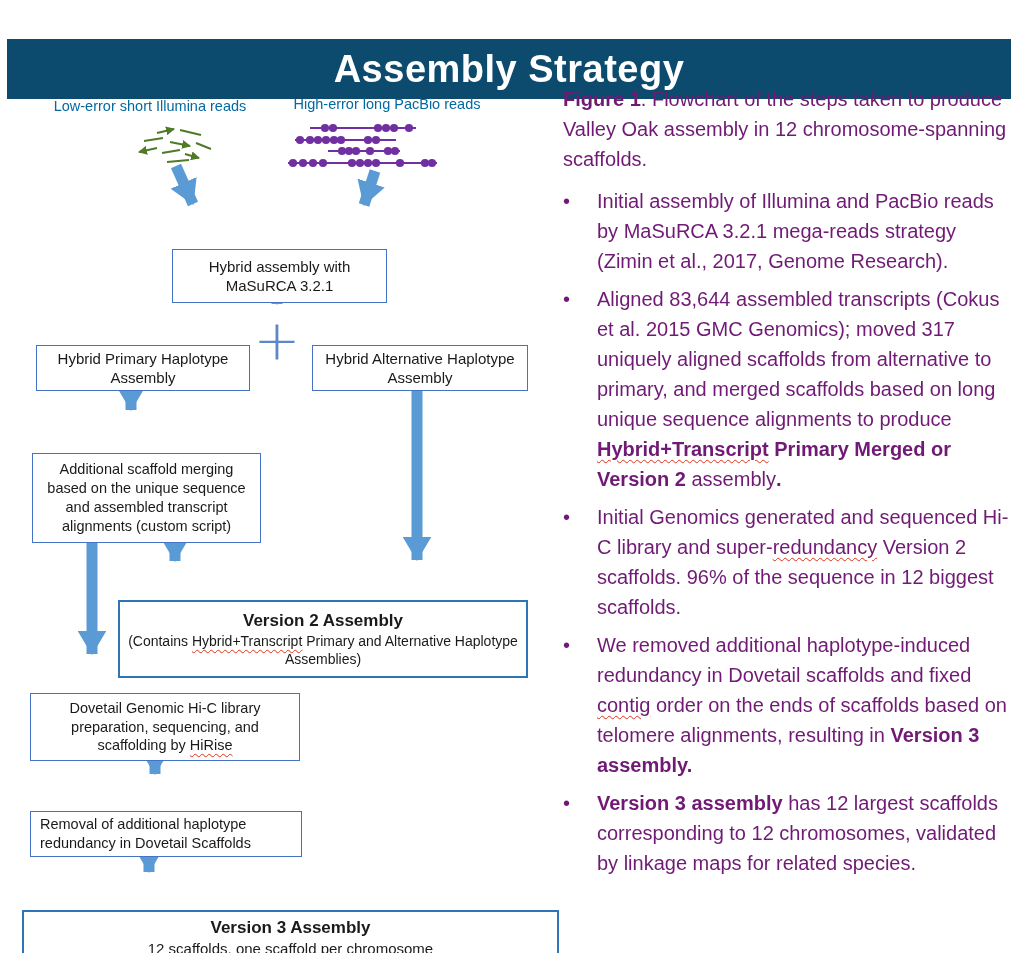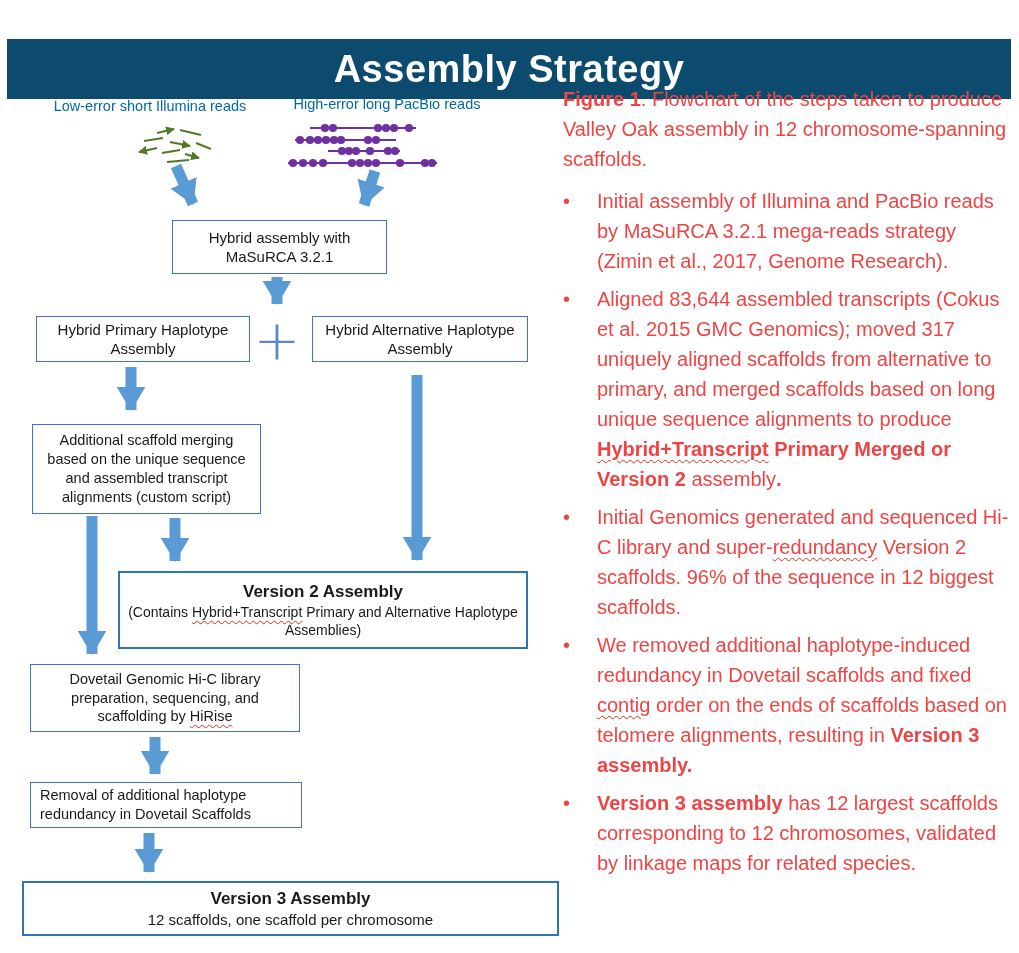--- a/index.html
+++ b/index.html
@@ -4,33 +4,33 @@
 <style>
   html,body{margin:0;padding:0;background:#ffffff;}
   .stage{position:relative;width:1019px;height:953px;background:#ffffff;overflow:hidden;
          font-family:"Liberation Sans",sans-serif;color:#1a1a1a;}
   .banner{position:absolute;left:7px;top:10px;width:1004px;height:60px;background:#0c4a6e;
           display:flex;align-items:center;justify-content:center;margin-top:29px;}
   .banner span{color:#ffffff;font-size:38px;font-weight:600;letter-spacing:0.5px;}
   .srclabel{position:absolute;font-size:14.5px;color:#0369a1;text-align:center;}
   .box{position:absolute;background:#ffffff;border:1.5px solid #4472C4;display:flex;
        flex-direction:column;align-items:center;justify-content:center;text-align:center;
-       font-size:15px;line-height:1.3;padding:20px 6px;box-sizing:border-box;}
+       font-size:15px;line-height:1.3;padding:20px 6px;box-sizing:border-box;margin-top:29px;}
   .box.small{font-size:14.5px;}
   .box.thick{border-width:2.5px;border-color:#2E75B6;}
   .box.leftalign{align-items:flex-end;text-align:left;padding-left:9px;}
   .btitle{font-weight:bold;font-size:17px;margin-bottom:1px;}
   .bsub{font-size:14px;line-height:1.25;}
   .bsub2{font-size:15px;line-height:1.25;}
   .layer{position:absolute;left:0;top:0;pointer-events:none;}
   .plus{position:absolute;left:251px;top:305px;width:52px;height:68px;display:flex;
         align-items:center;justify-content:center;font-size:56px;font-weight:100;
         color:#5d87c6;font-family:"DejaVu Sans",sans-serif;}
   .rightcol{position:absolute;left:563px;top:84px;width:454px;font-size:20px;
-            line-height:30px;color:#ef4444;}
+            line-height:30px;color:#701a75;}
   .caption{margin:0 0 12px 0;}
   .bullet{display:flex;margin-bottom:8px;}
   .bullet .dot{width:18px;flex:0 0 18px;margin-right:16px;}
   .bullet .dot::before{content:"\2022";font-size:20px;}
   .btext{flex:1;}
   .b{font-weight:bold;}
   .sq{text-decoration-line:underline;text-decoration-style:wavy;
       text-decoration-color:#e0311a;text-decoration-thickness:1px;text-underline-offset:3px;}
 </style>
 </head>

